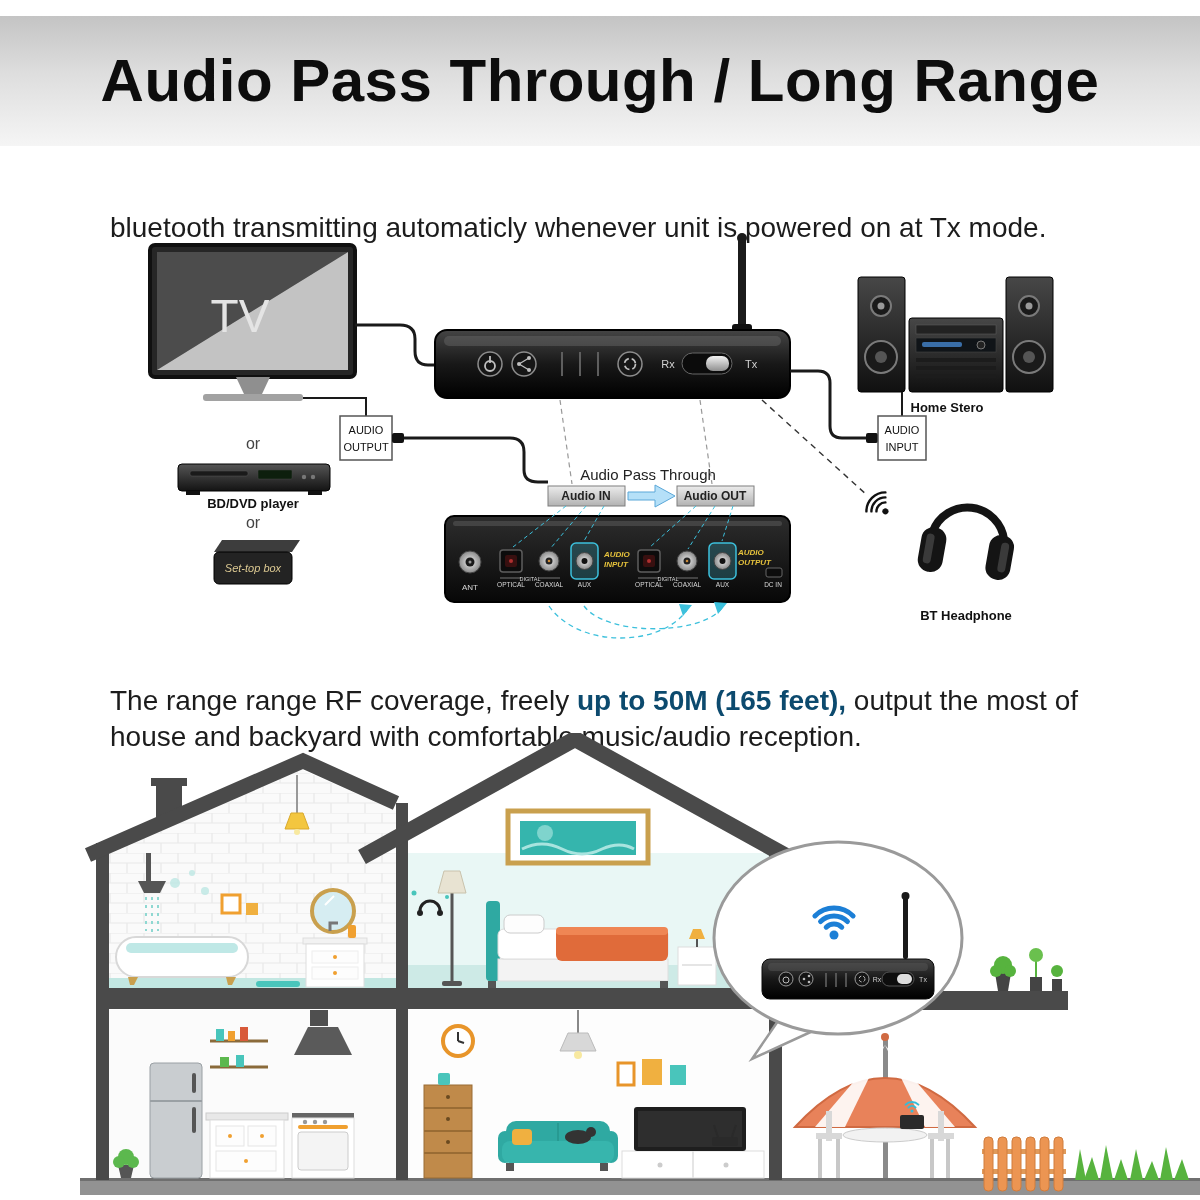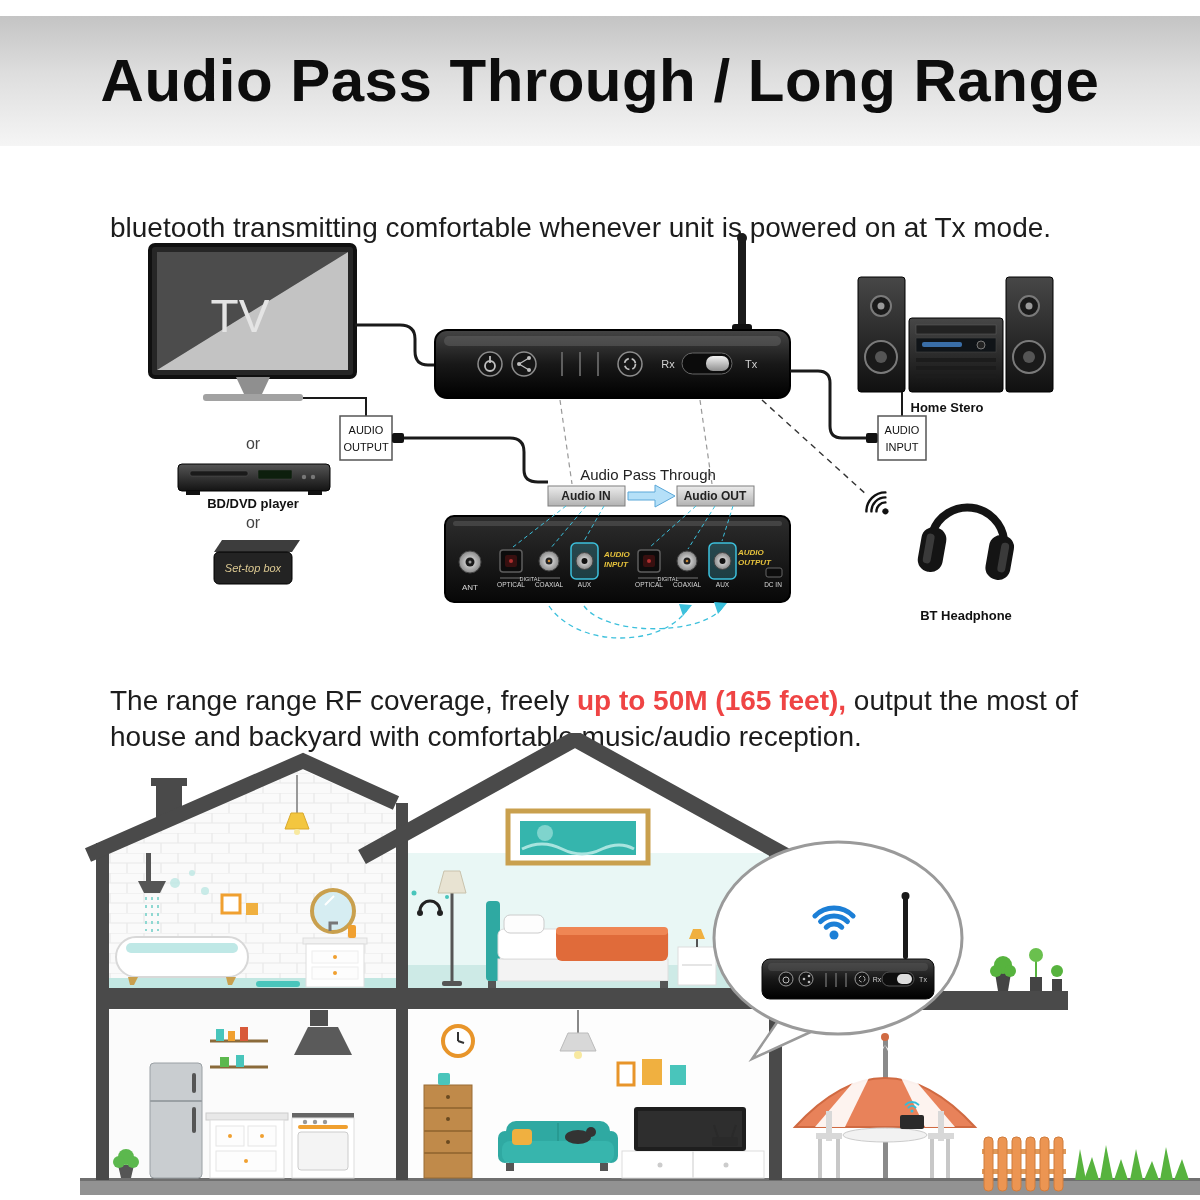--- a/index.html
+++ b/index.html
@@ -21,21 +21,21 @@
 <body>
 
 <div class="page">
 
   <header class="banner">
     <h1>Audio Pass Through / Long Range</h1>
   </header>
 
   <p class="para intro">
     <br>
-    <span>bluetooth transmitting comfortable whenever unit is powered on at Tx mode.</span>
+    <span>bluetooth transmitting automaticly whenever unit is powered on at Tx mode.</span>
   </p>
 
   <div class="diagram-wrap">
     <svg width="1200" height="420" viewBox="0 0 1200 420">
       <defs>
         <linearGradient id="gDev" x1="0" y1="0" x2="0" y2="1">
           <stop offset="0" stop-color="#454545"></stop>
             <stop offset="0.5" stop-color="#181818"></stop>
             <stop offset="1" stop-color="#000"></stop>
         </linearGradient>
@@ -249,21 +249,21 @@
         <rect x="920" y="303" width="25" height="45" rx="12" fill="#141414"></rect>
         <rect x="988" y="299" width="25" height="45" rx="12" fill="#141414"></rect>
         <rect x="925" y="310" width="8" height="30" rx="4" fill="#3a3a3a"></rect>
         <rect x="1000" y="306" width="8" height="30" rx="4" fill="#3a3a3a"></rect>
       </g>
       <text x="966" y="390" font-size="13" font-weight="bold" fill="#111" text-anchor="middle">BT Headphone</text>
     </svg>
   </div>
 
   <p class="para range">
-    <span>The range range RF coverage, freely </span><span class="hl" style="color: #ef4444;">up to 50M (165 feet),</span><span> output the most of</span><br>
+    <span>The range range RF coverage, freely </span><span class="hl" style="color: #0c4a6e;">up to 50M (165 feet),</span><span> output the most of</span><br>
     <span>house and backyard with comfortable music/audio reception.</span>
   </p>
 
   <div class="house-wrap">
     <svg width="1200" height="467" viewBox="0 0 1200 467">
       <defs>
         <pattern id="pBrick" width="34" height="20" patternUnits="userSpaceOnUse">
           <rect width="34" height="20" fill="#fafafa"></rect>
           <path d="M0,0 H34 M0,10 H34" stroke="#e9e9e9" stroke-width="1.2"></path>
           <path d="M8,0 V10 M25,10 V20" stroke="#e9e9e9" stroke-width="1.2"></path>

